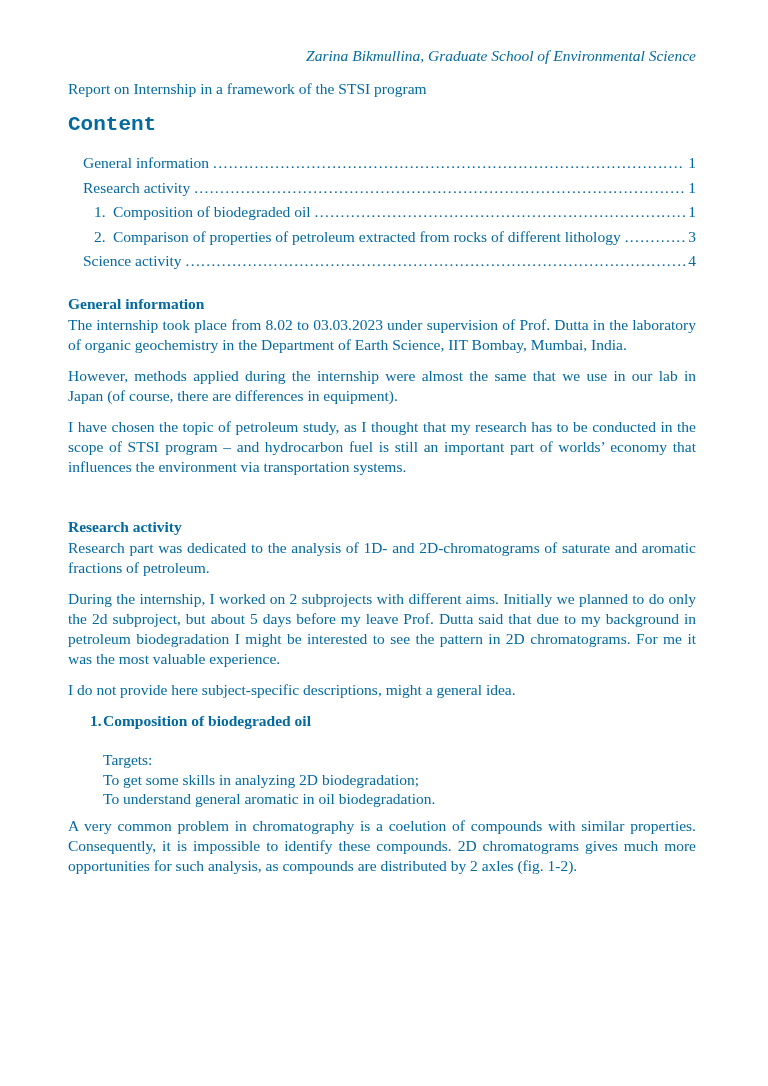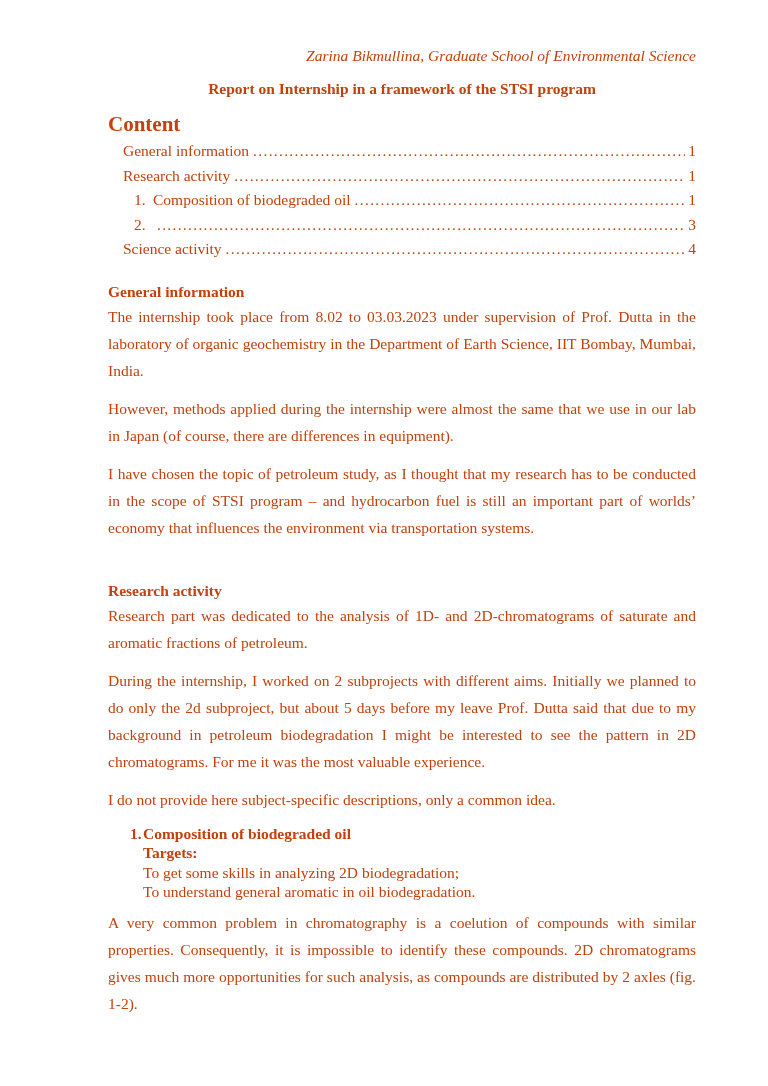--- a/index.html
+++ b/index.html
@@ -3,43 +3,43 @@
 <meta charset="utf-8">
 <style>
   * { box-sizing: border-box; }
   html, body { margin: 0; padding: 0; background: #ffffff; }
   .page {
     position: relative;
     width: 768px;
     height: 1072px;
     margin: 0 auto;
     background: #ffffff;
-    color: #c2410c;
+    color: #0369a1;
     font-family: "Liberation Serif", serif;
     font-size: 15.5px;
-    padding: 46px 72px 0 108px;
+    padding: 46px 72px 0 68px;
     overflow: hidden;
   }
   .doc-header {
     text-align: right;
     font-style: italic;
     line-height: 19px;
     white-space: nowrap;
   }
   .doc-title {
-    text-align: center;
-    font-weight: bold;
+    text-align: left;
+    font-weight: normal;
     margin-top: 14px;
     line-height: 19px;
   }
   .content-heading {
-    font-family: Liberation Serif, serif;
+    font-family: Liberation Mono, monospace;
     font-size: 21px;
     font-weight: bold;
-    margin: 14px 0 2px 0;
+    margin: 14px 0 14px 0;
     line-height: 25px;
   }
   .toc { margin-top: 2px; }
   .toc-row {
     display: flex;
     align-items: baseline;
     line-height: 24.5px;
     padding-left: 15px;
   }
   .toc-row.nested { padding-left: 26px; }
@@ -60,33 +60,33 @@
     font-size: 15.5px;
     font-weight: bold;
     margin: 0 0 2px 0;
     line-height: 19.3px;
   }
   .sec-general .section-heading { margin-top: 20px; }
   .sec-research .section-heading { margin-top: 40px; }
   p.body-par {
     margin: 0 0 11px 0;
     text-align: justify;
-    line-height: 27px;
+    line-height: 20px;
   }
   p.body-par.last { margin-bottom: 13px; }
   .list-block { margin: 9px 0 8px 0; }
   .list-heading {
     display: flex;
     font-weight: bold;
     margin-left: 22px;
     line-height: 19.3px;
   }
   .list-heading .list-num { flex: 0 0 13px; }
   .list-body { margin-left: 35px; line-height: 19.3px; }
-  .targets-label { font-weight: bold; }
+  .targets-label { font-weight: normal; margin-top: 20px; }
   .target-line { line-height: 19.3px; }
 </style>
 </head>
 <body>
 
 <div class="page">
 
   <div class="doc-header">Zarina Bikmullina, Graduate School of Environmental Science</div>
 
   <div class="doc-title">Report on Internship in a framework of the STSI program</div>
@@ -105,20 +105,21 @@
       <span class="toc-page">1</span>
     </div>
     <div class="toc-row nested">
       <span class="toc-num">1.</span>
       <span class="toc-label">Composition of biodegraded oil</span>
       <span class="toc-dots"></span>
       <span class="toc-page">1</span>
     </div>
     <div class="toc-row nested">
       <span class="toc-num">2.</span>
+      <span class="toc-label">Comparison of properties of petroleum extracted from rocks of different lithology</span>
       <span class="toc-dots"></span>
       <span class="toc-page">3</span>
     </div>
     <div class="toc-row">
       <span class="toc-label">Science activity</span>
       <span class="toc-dots"></span>
       <span class="toc-page">4</span>
     </div>
   </div>
 
@@ -126,21 +127,21 @@
     <div class="section-heading">General information</div>
     <p class="body-par">The internship took place from 8.02 to 03.03.2023 under supervision of Prof. Dutta in the laboratory of organic geochemistry in the Department of Earth Science, IIT Bombay, Mumbai, India.</p>
     <p class="body-par">However, methods applied during the internship were almost the same that we use in our lab in Japan (of course, there are differences in equipment).</p>
     <p class="body-par">I have chosen the topic of petroleum study, as I thought that my research has to be conducted in the scope of STSI program – and hydrocarbon fuel is still an important part of worlds’ economy that influences the environment via transportation systems.</p>
   </section>
 
   <section class="sec-research">
     <div class="section-heading">Research activity</div>
     <p class="body-par">Research part was dedicated to the analysis of 1D- and 2D-chromatograms of saturate and aromatic fractions of petroleum.</p>
     <p class="body-par">During the internship, I worked on 2 subprojects with different aims. Initially we planned to do only the 2d subproject, but about 5 days before my leave Prof. Dutta said that due to my background in petroleum biodegradation I might be interested to see the pattern in 2D chromatograms. For me it was the most valuable experience.</p>
-    <p class="body-par">I do not provide here subject-specific descriptions, only a common idea.</p>
+    <p class="body-par">I do not provide here subject-specific descriptions, might a general idea.</p>
 
     <div class="list-block">
       <div class="list-heading">
         <span class="list-num">1.</span>
         <span>Composition of biodegraded oil</span>
       </div>
       <div class="list-body">
         <div class="targets-label">Targets:</div>
         <div class="target-line">To get some skills in analyzing 2D biodegradation;</div>
         <div class="target-line">To understand general aromatic in oil biodegradation.</div>

